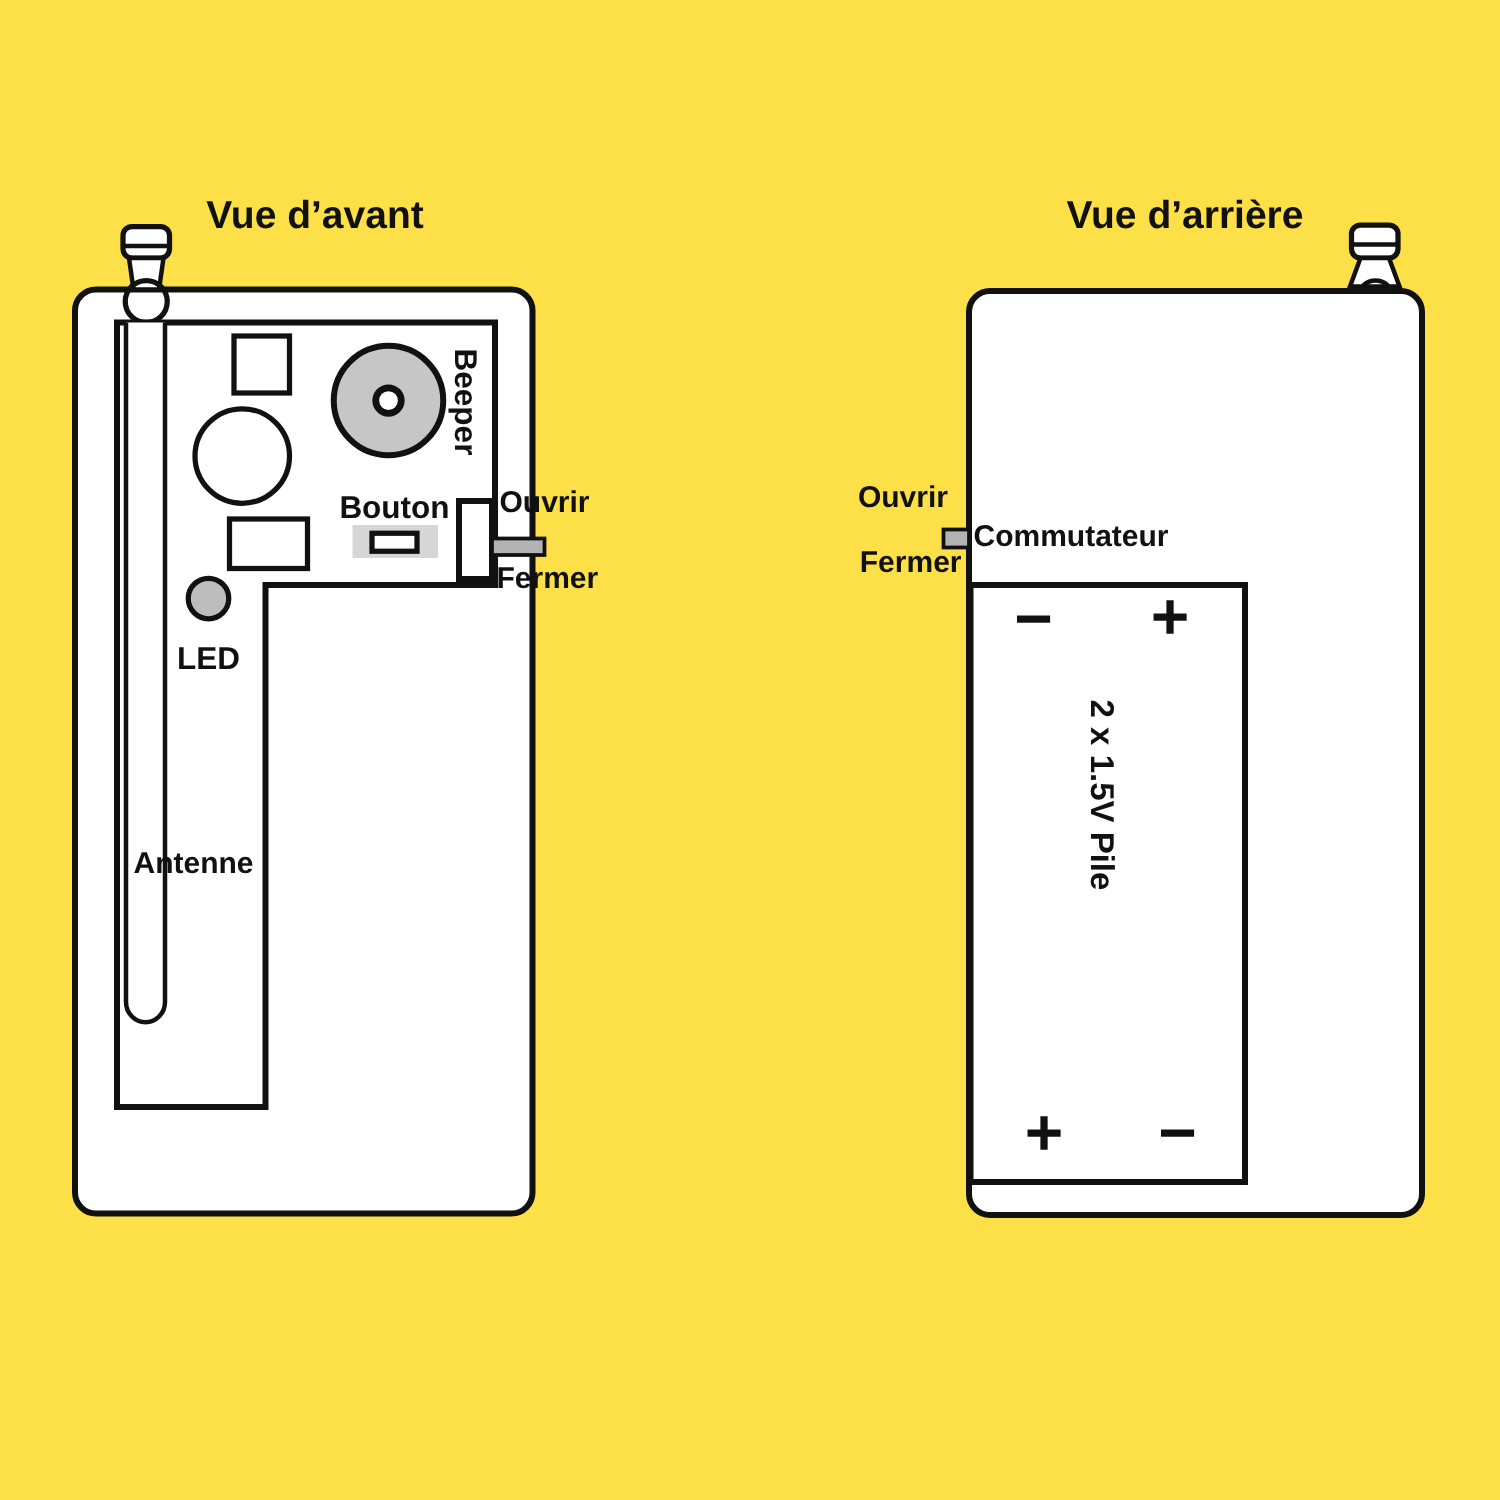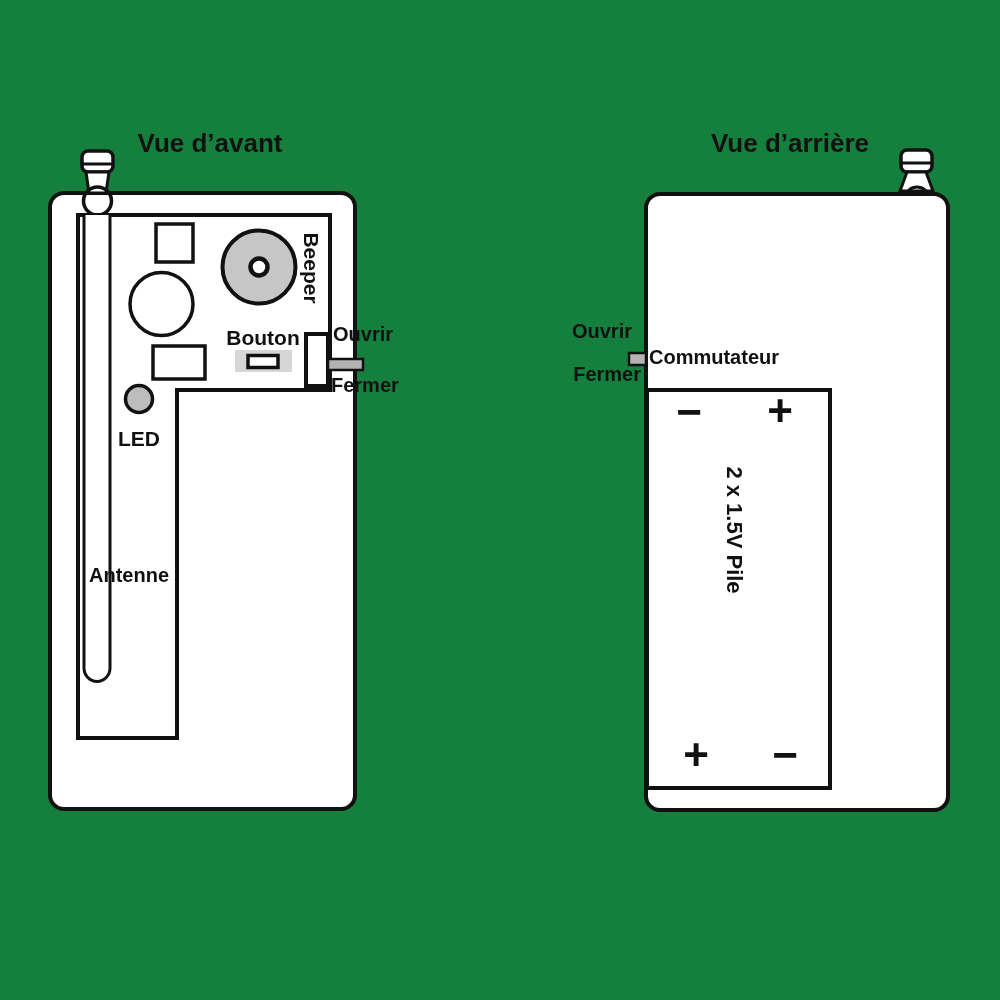--- a/index.html
+++ b/index.html
@@ -1,16 +1,16 @@
 <!DOCTYPE html>
 <html><head>
 <meta charset="utf-8">
 <style>
   html,body{margin:0;padding:0;background:#ffffff;}
-  .stage{position:relative;width:1000px;height:1000px;background:#15803d;overflow:hidden;}
+  .stage{position:relative;width:1000px;height:1000px;background:#fde047;overflow:hidden;}
   svg{display:block;}
   .ln{stroke:#111111;fill:#ffffff;}
   .noline{stroke:none;}
   .nofill{fill:none;stroke:#111111;}
   .t{font-family:"Liberation Sans","DejaVu Sans",sans-serif;font-weight:bold;fill:#111111;}
   .t20{font-size:20px;}
   .t21{font-size:21px;}
   .t22{font-size:22px;}
   .t26{font-size:26px;}
   .t44{font-size:44px;}

